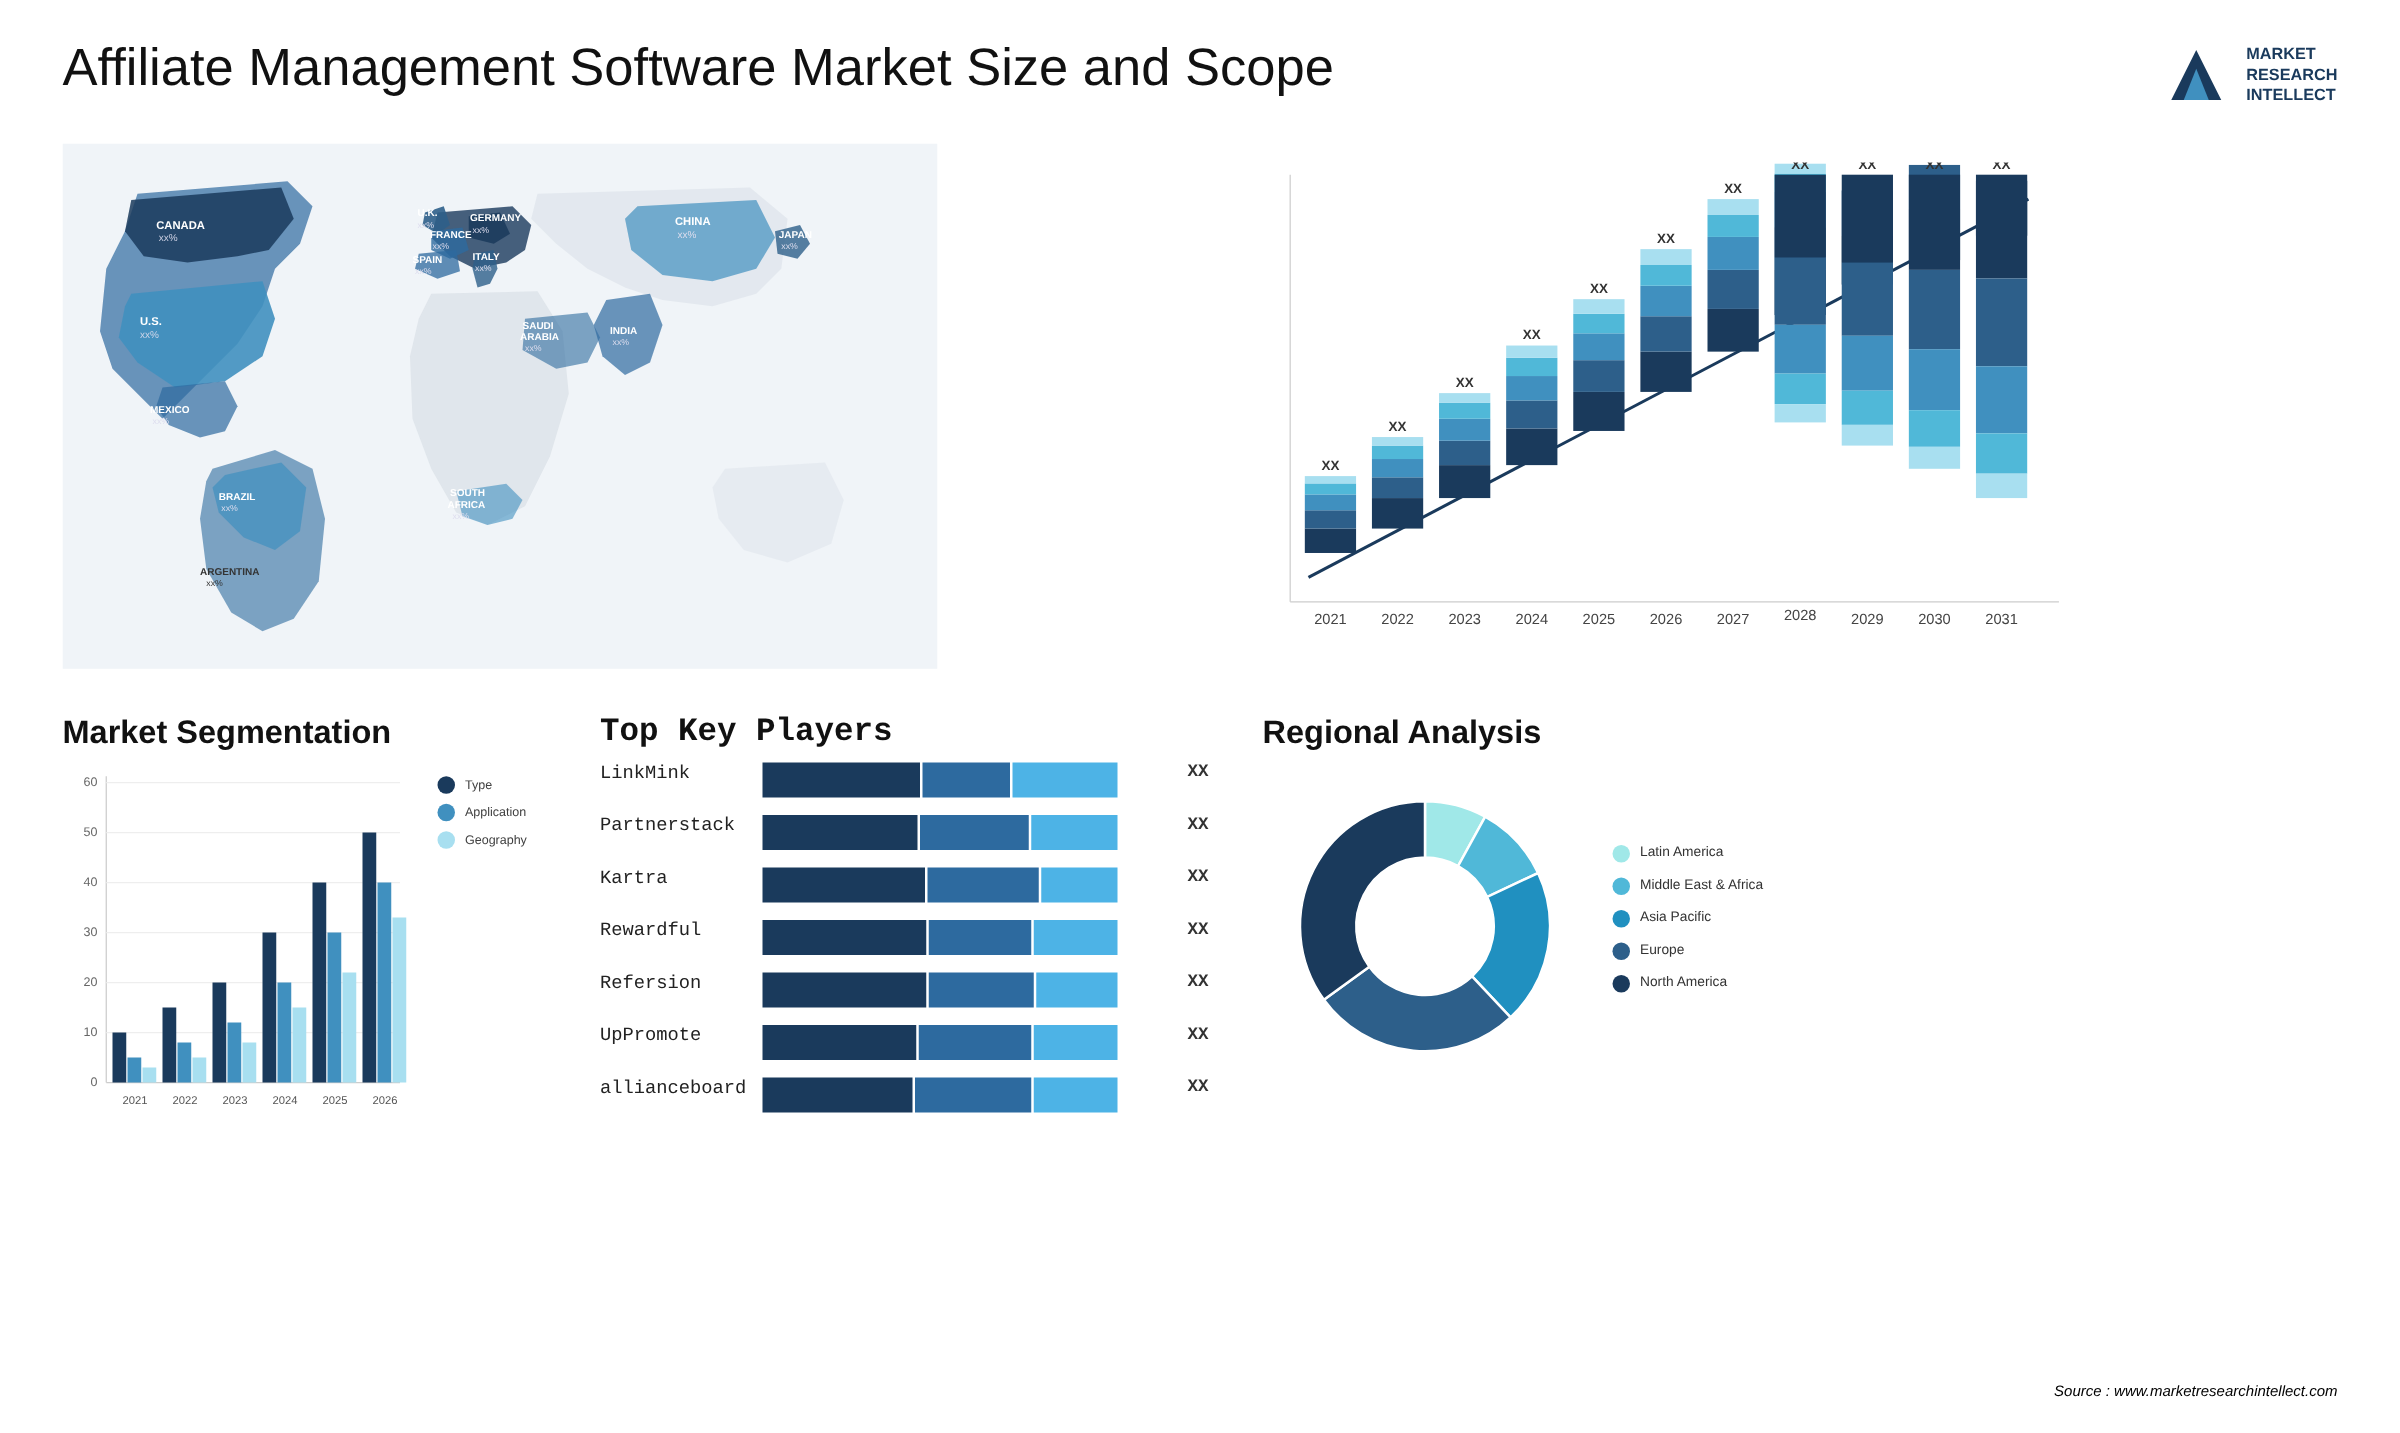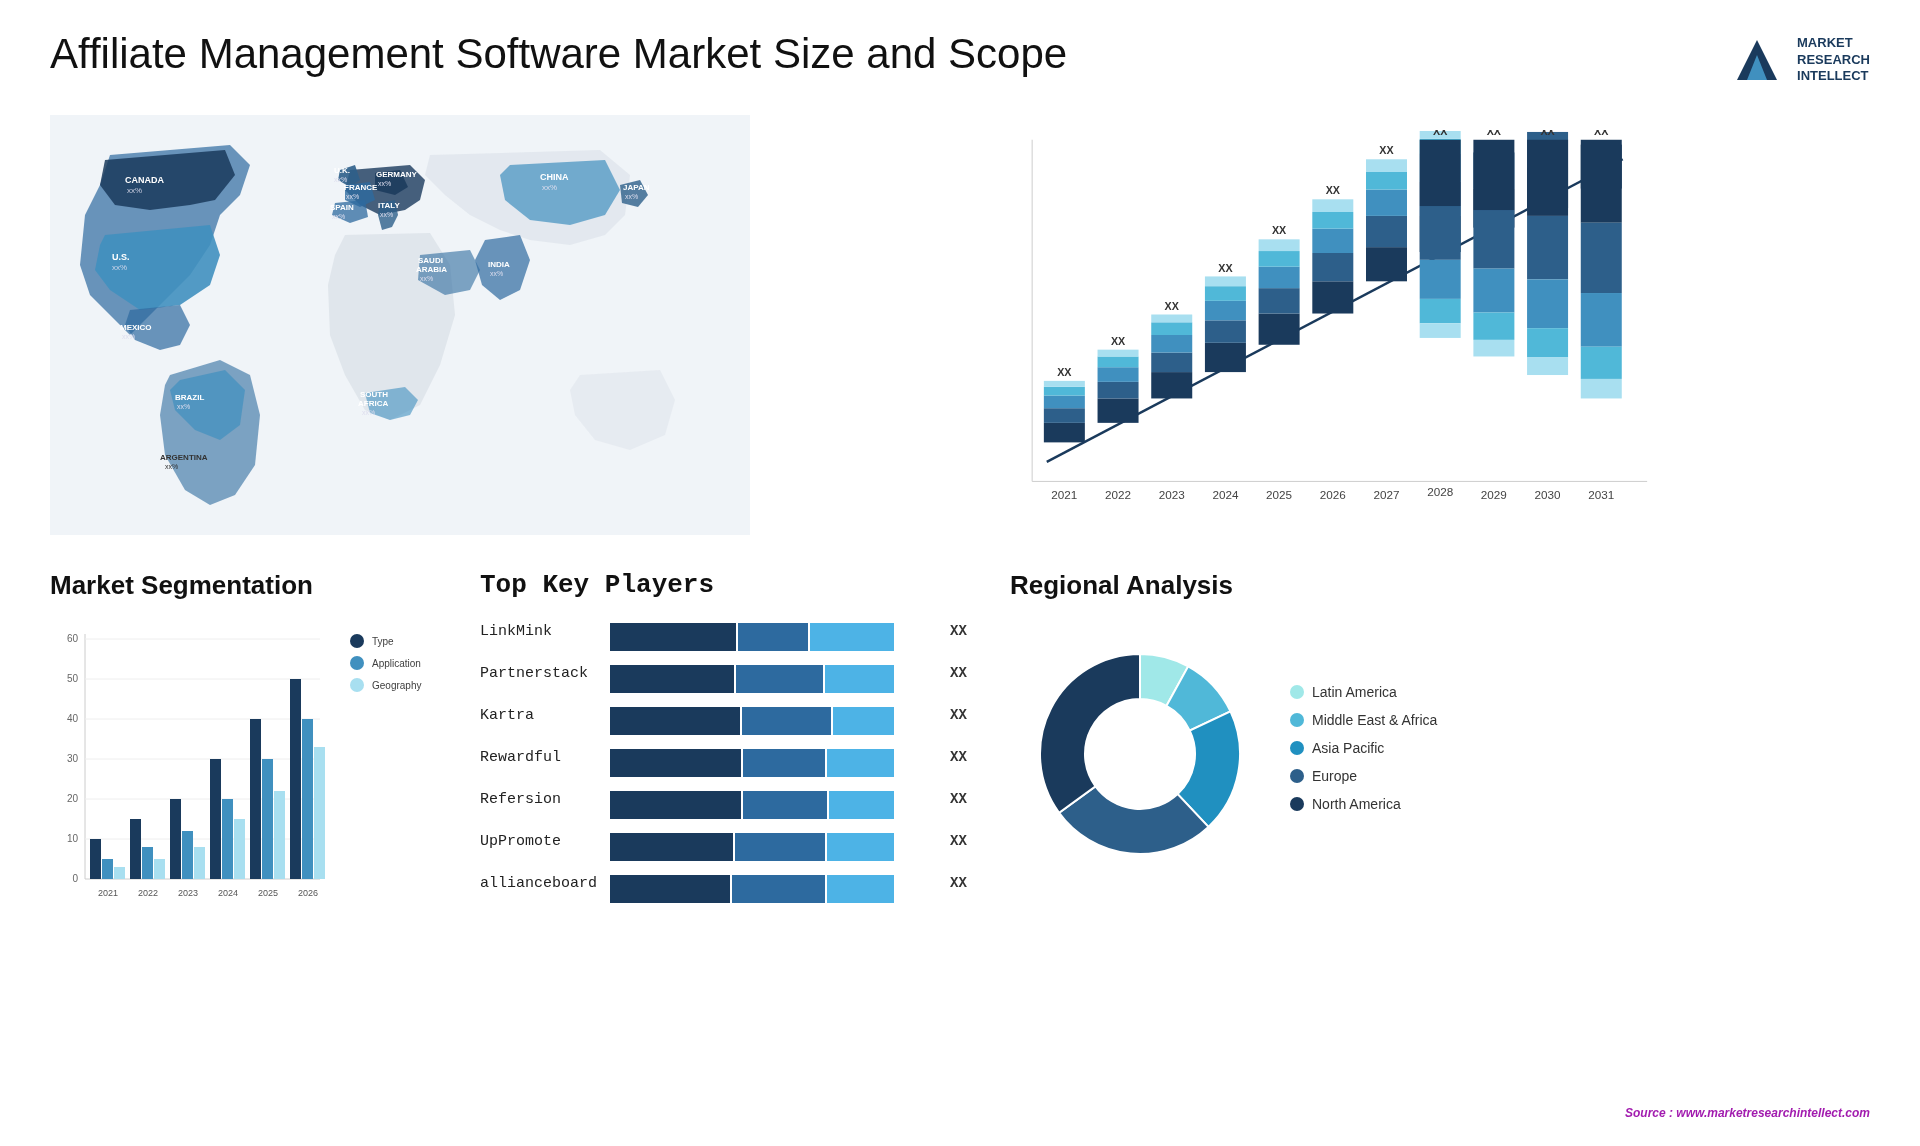--- a/index.html
+++ b/index.html
@@ -76,21 +76,21 @@
 
     
     .segmentation-section {
       flex: 0 0 400px;
       position: relative;
     }
     .section-title {
       font-size: 26px;
       font-weight: 700;
       color: #111;
-      margin-bottom: 23px;
+      margin-bottom: 10px;
     }
 
     
     .players-section {
       flex: 0 0 500px;
       position: relative;
       font-family: Liberation Mono, monospace;
     }
 
     
@@ -150,42 +150,41 @@
     }
     .donut-svg {
       width: 260px;
       height: 260px;
     }
     .legend-list {
       list-style: none;
     }
     .legend-item {
       display: flex;
-      align-items: center;
+      align-items: flex-start;
       gap: 8px;
       margin-bottom: 12px;
-      font-size: 14px;
+      font-size: 11px;
       color: #333;
     }
     .legend-dot {
       width: 14px;
       height: 14px;
       border-radius: 50%;
       flex-shrink: 0;
     }
 
     
     .source-text {
       position: absolute;
       bottom: 10px;
       right: 50px;
       font-size: 12px;
-      color: #a21caf;
+      color: #000000;
       font-style: italic;
-      font-weight: bold;
     }
 
     
     .seg-legend {
       margin-top: 10px;
     }
     .seg-legend-item {
       display: flex;
       align-items: center;
       gap: 8px;

